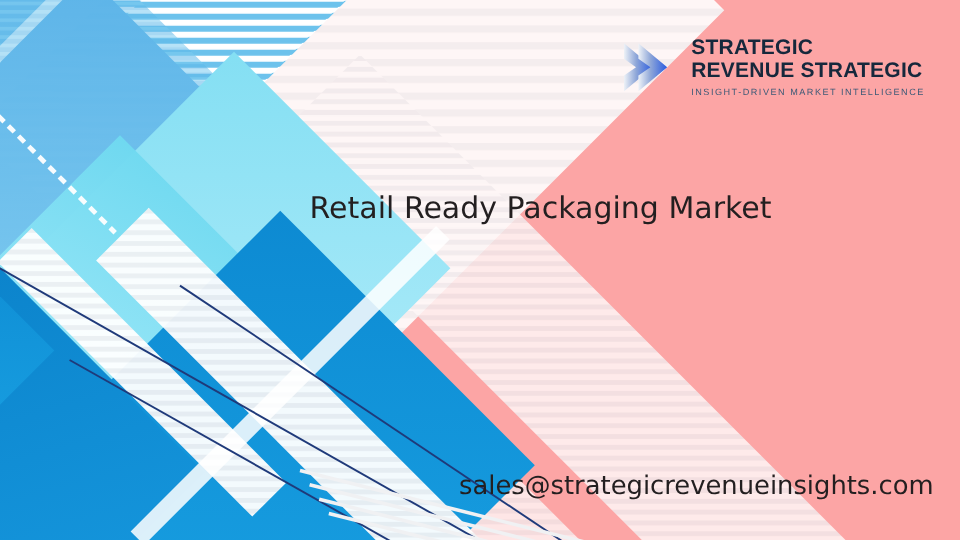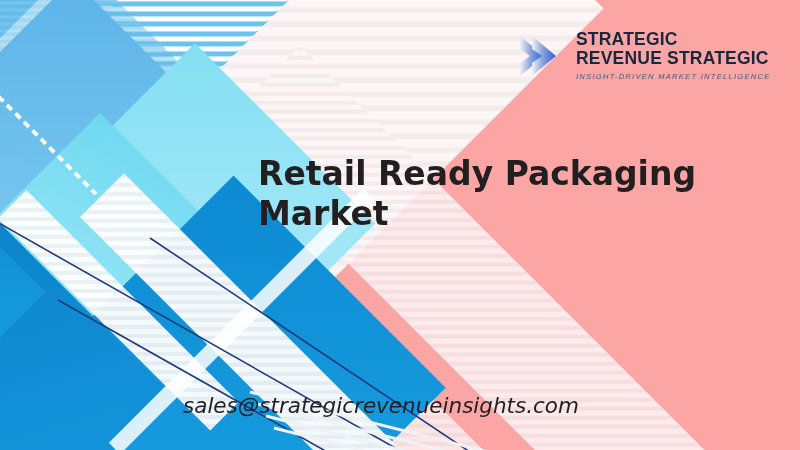--- a/index.html
+++ b/index.html
@@ -67,50 +67,48 @@
     color: #16283c;
     white-space: nowrap;
   }
   .logo-tagline {
     font-family: "Liberation Sans", sans-serif;
     font-size: 7.6px;
     letter-spacing: 1.25px;
     color: #3d5a77;
     margin-top: 4.5px;
     white-space: nowrap;
-    font-style: italic;
   }
 
   
   .title {
     position: absolute;
     left: 258px;
     top: 154px;
     width: 530px;
     font-family: "DejaVu Sans", sans-serif;
-    font-weight: 700;
-    font-size: 33px;
+    font-weight: 400;
+    font-size: 25px;
     line-height: 40px;
     color: #231f20;
     letter-spacing: 0px;
   }
 
   
   .email {
     position: absolute;
-    left: 0;
+    left: 16px;
     top: 392px;
     width: 762px;
-    text-align: center;
+    text-align: right;
     font-family: "DejaVu Sans", sans-serif;
     font-weight: 400;
     font-size: 21.5px;
     line-height: 28px;
     color: #231f20;
-    font-style: italic;
   }
 </style>
 </head>
 <body>
 
 <div class="slide">
 
   <div class="artwork">
     <svg viewBox="0 0 800 450" xmlns="http://www.w3.org/2000/svg">
       <defs>

